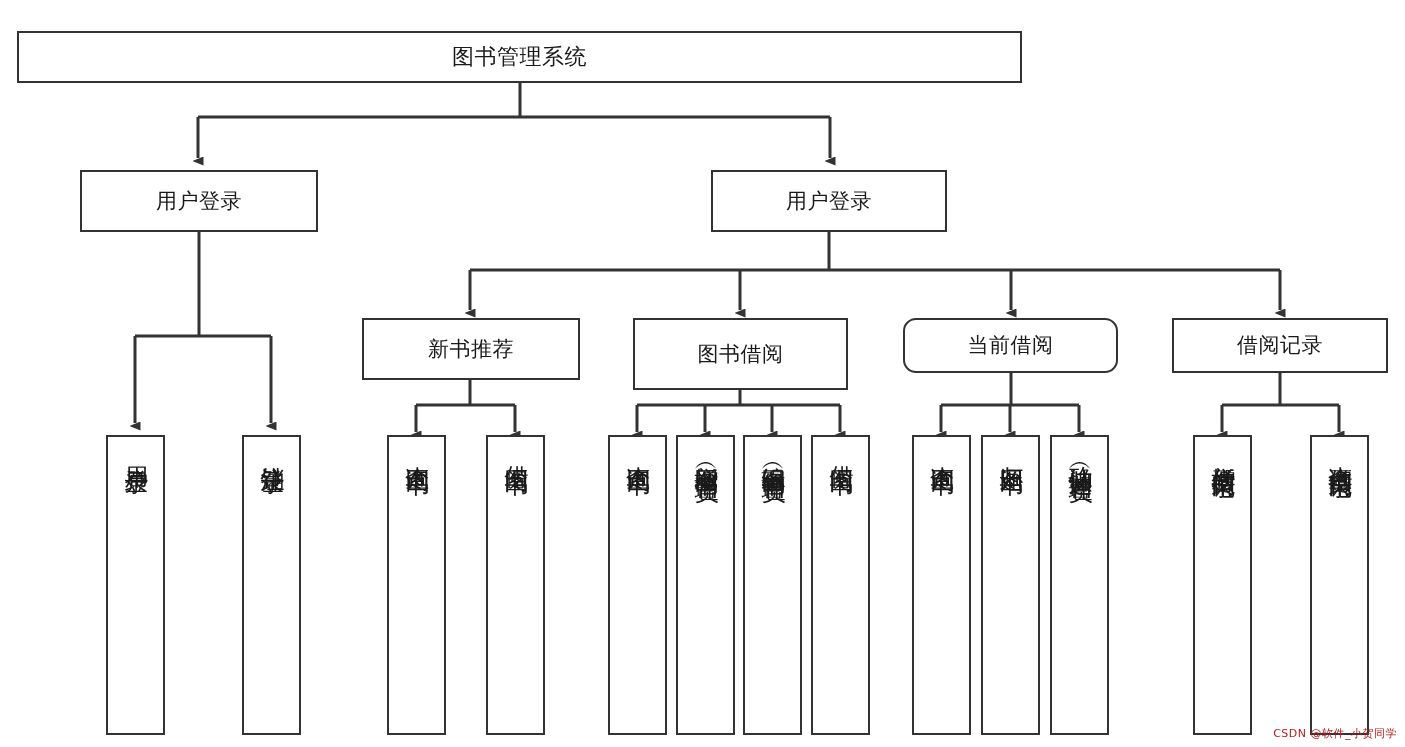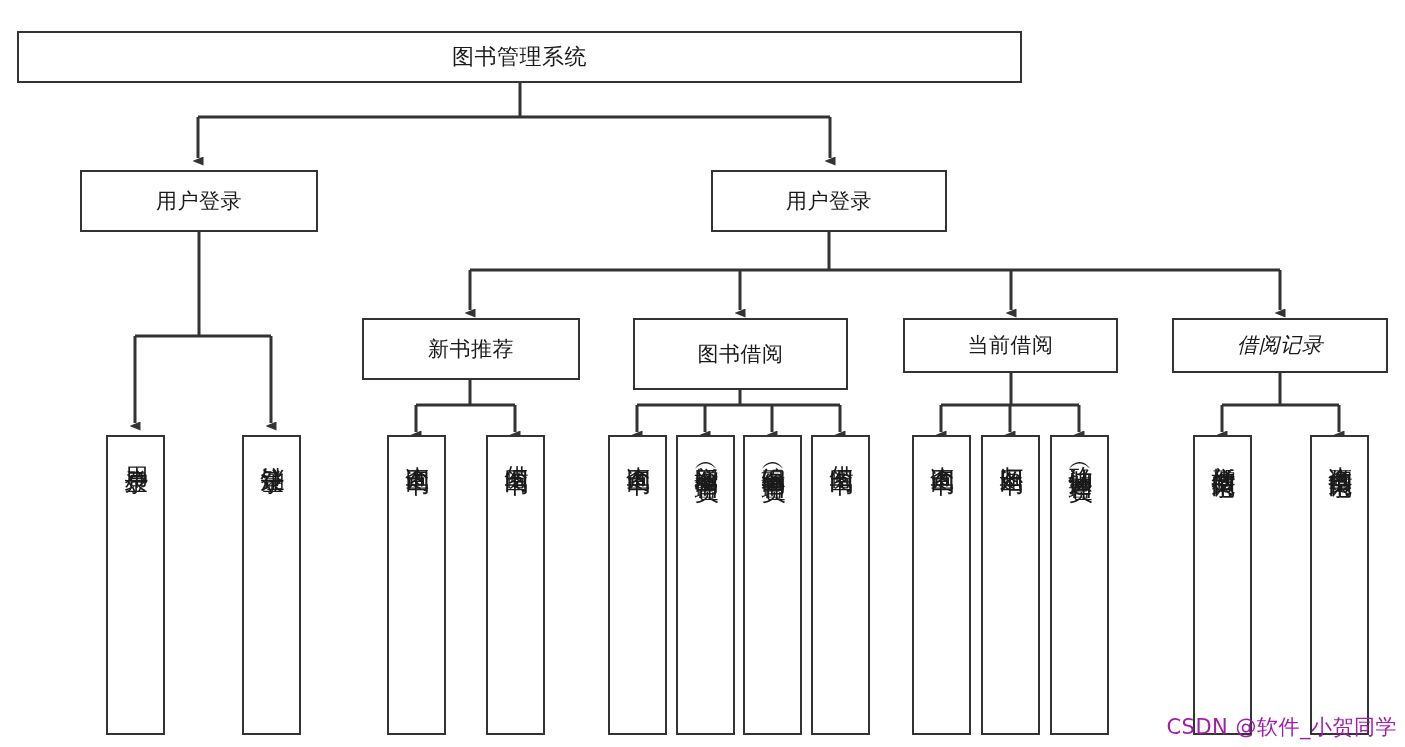--- a/index.html
+++ b/index.html
@@ -59,22 +59,22 @@
     text-orientation: upright;
     font-size: 24px;
     line-height: 1.08;
     letter-spacing: 2px;
     white-space: nowrap;
   }
   .watermark {
     position: absolute;
     right: 8px;
     bottom: 6px;
-    font-size: 21px;
-    color: #a21caf;
+    font-size: 11px;
+    color: #b91c1c;
     letter-spacing: 0.5px;
     white-space: nowrap;
   }
 </style>
 </head>
 <body>
 
 <div id="canvas">
 
   <svg id="edges" viewBox="0 0 1405 747" xmlns="http://www.w3.org/2000/svg">
@@ -137,24 +137,24 @@
   <div class="node horizontal" style="left:711px; top:170px; width:236px; height:62px;">
     <span class="label">用户登录</span>
   </div>
 
   <div class="node horizontal" style="left:362px; top:318px; width:218px; height:62px;">
     <span class="label">新书推荐</span>
   </div>
   <div class="node horizontal" style="left:633px; top:318px; width:215px; height:72px;">
     <span class="label">图书借阅</span>
   </div>
-  <div class="node horizontal" style="left:903px; top:318px; width:215px; height:55px;">
+  <div class="node horizontal" style="left:903px; top:318px; width:215px; height:55px;border-radius:13px;">
     <span class="label">当前借阅</span>
   </div>
-  <div class="node horizontal" style="left:1172px; top:318px; width:216px; height:55px;font-style:italic;">
+  <div class="node horizontal" style="left:1172px; top:318px; width:216px; height:55px;">
     <span class="label">借阅记录</span>
   </div>
 
   <div class="node vertical" style="left:106px; top:435px; width:59px; height:300px;">
     <span class="label">用户登录</span>
   </div>
   <div class="node vertical" style="left:242px; top:435px; width:59px; height:300px;">
     <span class="label">注销登录</span>
   </div>
 

